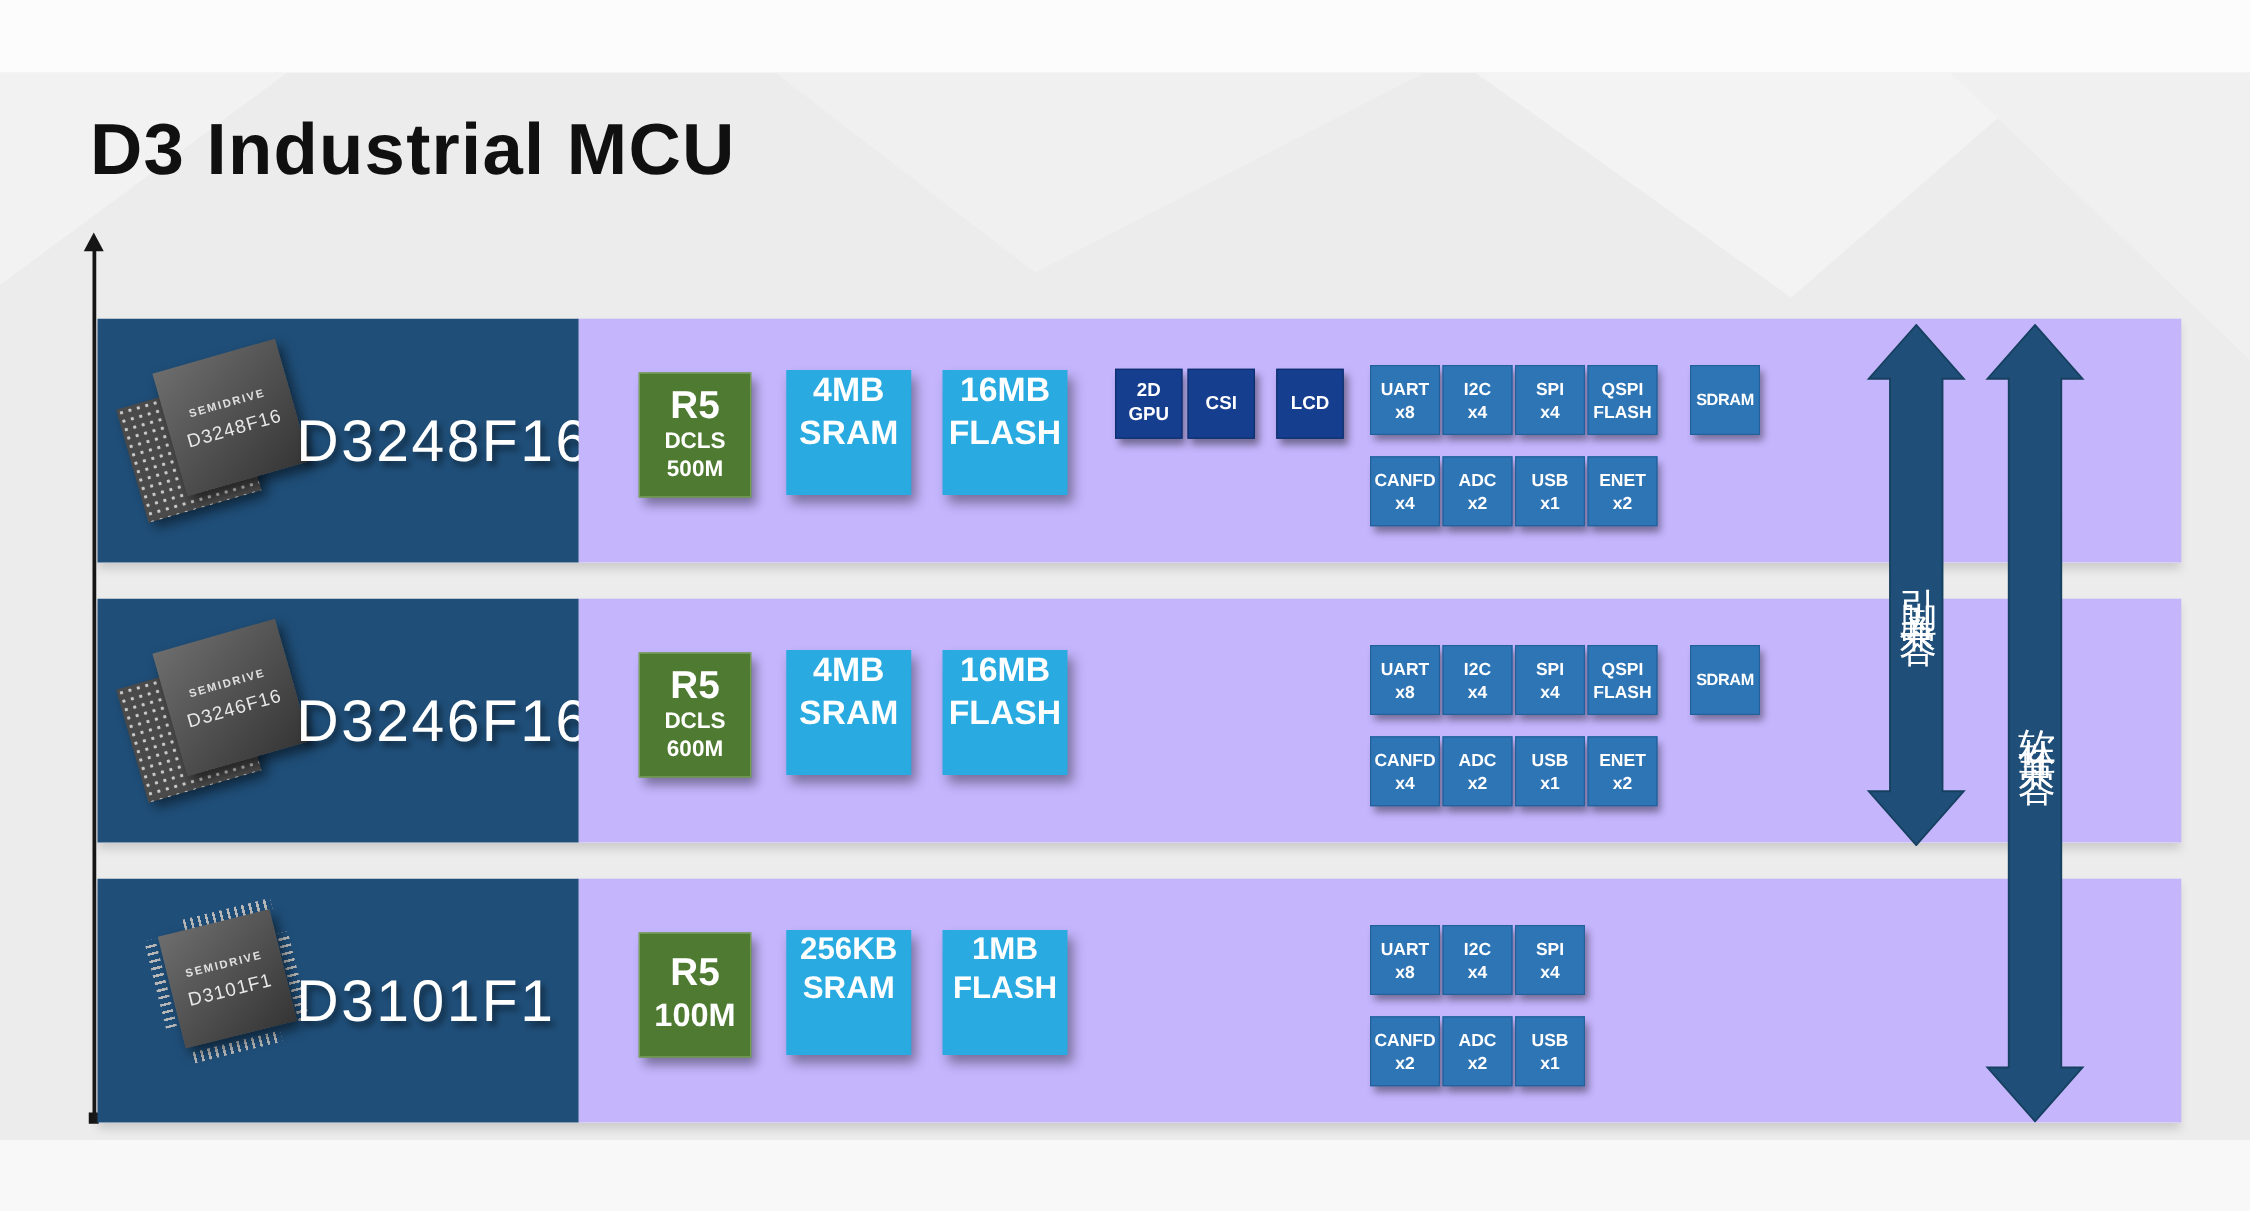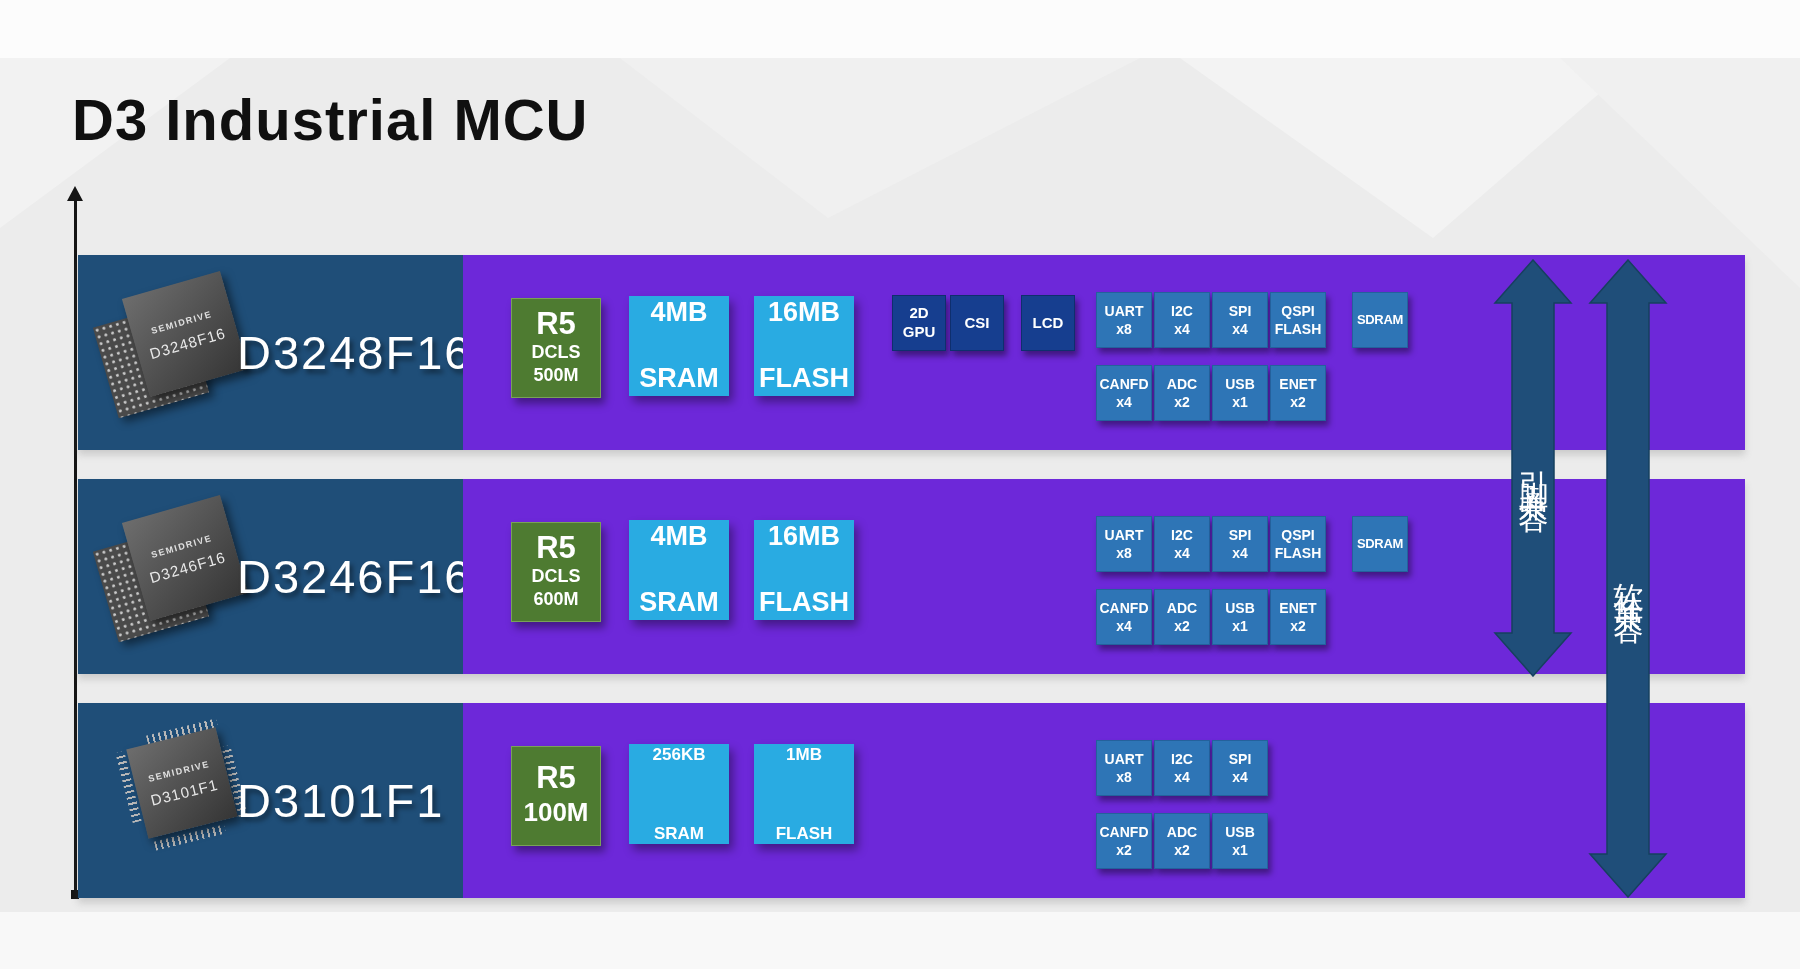--- a/index.html
+++ b/index.html
@@ -23,21 +23,21 @@
 
   
   .axis-line{position:absolute;left:74px;top:200px;width:3px;height:697px;background:#151515;}
   .axis-head{position:absolute;left:67px;top:186px;width:0;height:0;
      border-left:8px solid transparent;border-right:8px solid transparent;border-bottom:15px solid #151515;}
   .axis-foot{position:absolute;left:71px;top:890px;width:8px;height:9px;background:#151515;}
 
   
   .row{position:absolute;left:78px;width:1667px;height:195px;box-shadow:0 5px 7px rgba(90,90,90,.22);}
   .row .panel{position:absolute;left:0;top:0;width:385px;height:195px;background:#1f4e78;}
-  .row .body{position:absolute;left:385px;top:0;width:1282px;height:195px;background:#6d28d9;}
+  .row .body{position:absolute;left:385px;top:0;width:1282px;height:195px;background:#c4b5fd;}
 
   .row-name{position:absolute;left:159px;top:0;height:195px;display:flex;align-items:center;
      color:#ffffff;font-size:47px;font-weight:400;letter-spacing:2px;
      text-shadow:3px 4px 5px rgba(0,0,0,.45);white-space:nowrap;}
 
   
   .chip{position:absolute;left:24px;top:12px;width:160px;height:170px;}
   .chip .balls{position:absolute;left:2px;top:46px;width:94px;height:94px;transform:rotate(-16deg);
      background-color:#4a4a4a;
      background-image:radial-gradient(#c9c9c9 1.2px,transparent 1.6px);background-size:7px 7px;
@@ -64,23 +64,23 @@
      border:1px solid rgba(255,255,255,.55);}
   .cpu::before{transform:translate(9px,-9px);z-index:-1;}
   .cpu::after{transform:translate(18px,-18px);z-index:-2;}
   .cpu-l1{font-size:31px;font-weight:700;line-height:1.05;}
   .cpu-l2{font-size:18px;font-weight:700;line-height:1.3;}
   .cpu-l3{font-size:18px;font-weight:700;line-height:1.3;}
   .cpu.big2 .cpu-l2{font-size:26px;line-height:1.35;}
 
   
   .mem{position:absolute;top:41px;width:100px;height:100px;background:#29abe2;color:#fff;
-     display:flex;flex-direction:column;align-items:center;justify-content:space-between;
+     display:flex;flex-direction:column;align-items:center;justify-content:flex-start;
      font-weight:700;font-size:27px;line-height:1.25;box-shadow:4px 6px 9px rgba(0,0,0,.38);}
-  .mem.small{font-size:17px;}
+  .mem.small{font-size:25px;}
 
   
   .dblock{position:absolute;top:40px;width:52px;height:54px;background:#163e8f;border:1px solid #0e2f6e;
      color:#fff;display:flex;flex-direction:column;align-items:center;justify-content:center;
      font-weight:700;font-size:15px;line-height:1.25;box-shadow:3px 5px 6px rgba(0,0,0,.42);}
 
   
   .pblock{position:absolute;width:54px;height:54px;background:#2e75b6;border:1px solid #24619c;
      color:#fff;display:flex;flex-direction:column;align-items:center;justify-content:center;
      font-weight:700;font-size:14px;line-height:1.3;box-shadow:3px 5px 6px rgba(0,0,0,.4);}

